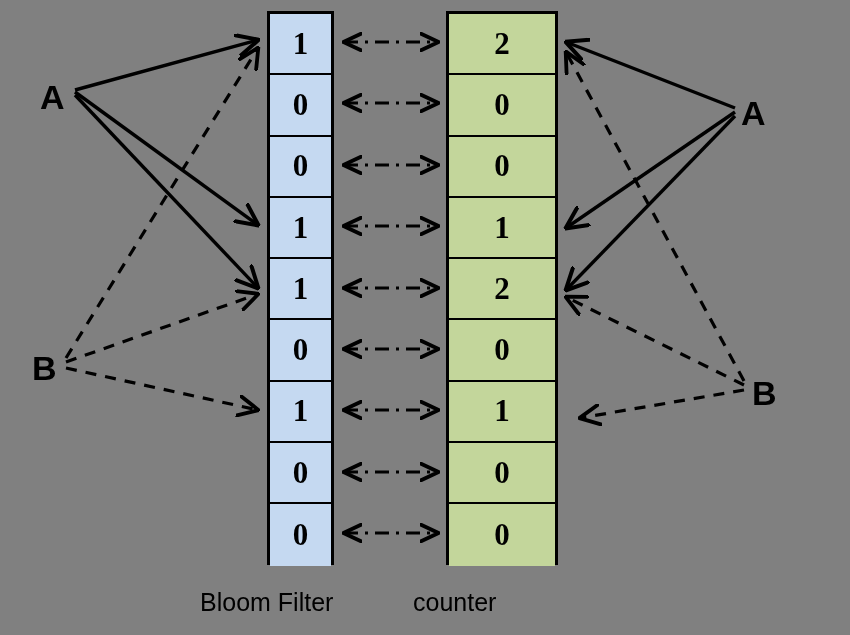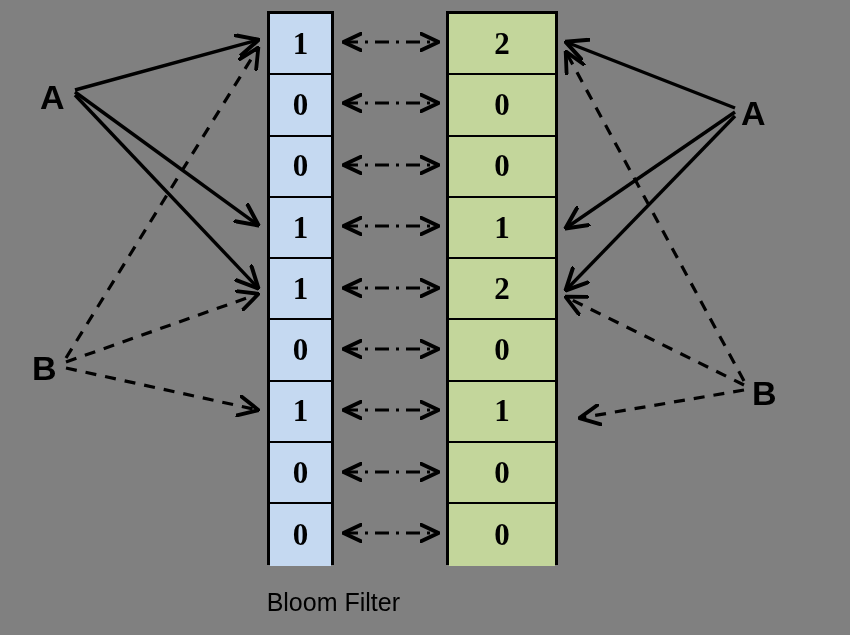--- a/index.html
+++ b/index.html
@@ -28,21 +28,21 @@
   #bloom-column .cell{height:61.3px;font-size:31px;background:#c5d9f1;}
 
   #counter-column{left:446px;top:11px;width:112px;height:554px;background:#c3d69b;}
   #counter-column .cell{height:61.3px;font-size:31px;background:#c3d69b;}
 
   .col-label{
     position:absolute;
     font-family:"Liberation Sans", sans-serif;
     font-size:25px;
     color:#000;
-    text-align:right;
+    text-align:left;
     white-space:nowrap;
   }
   #bloom-label{left:200px;top:588px;width:200px;}
   #counter-label{left:413px;top:588px;width:180px;}
 
   .node-label{
     position:absolute;
     font-family:"Liberation Sans", sans-serif;
     font-weight:bold;
     font-size:34px;
@@ -78,20 +78,21 @@
     <div class="cell">0</div>
     <div class="cell">1</div>
     <div class="cell">2</div>
     <div class="cell">0</div>
     <div class="cell">1</div>
     <div class="cell">0</div>
     <div class="cell">0</div>
   </div>
 
   <div class="col-label" id="bloom-label">Bloom Filter</div>
+  <div class="col-label" id="counter-label">counter</div>
 
   <div class="node-label" id="label-a-left">A</div>
   <div class="node-label" id="label-b-left">B</div>
   <div class="node-label" id="label-a-right">A</div>
   <div class="node-label" id="label-b-right">B</div>
 
   <svg class="overlay" viewBox="0 0 850 635">
     <defs>
       <marker id="arrowOpen" viewBox="0 0 10 10" refX="9.2" refY="5" markerWidth="7" markerHeight="7" orient="auto-start-reverse" markerUnits="strokeWidth">
         <path d="M 0.5 0.6 L 9.5 5 L 0.5 9.4" fill="none" stroke="#000" stroke-width="1.7" stroke-linecap="round" stroke-linejoin="round"></path>

